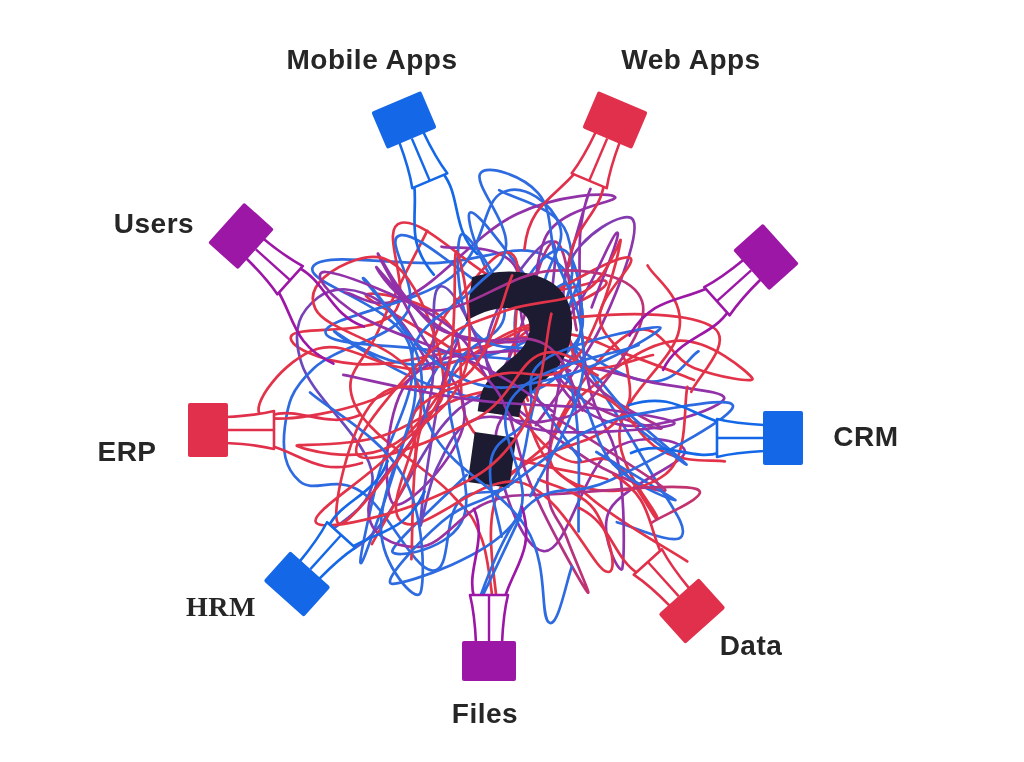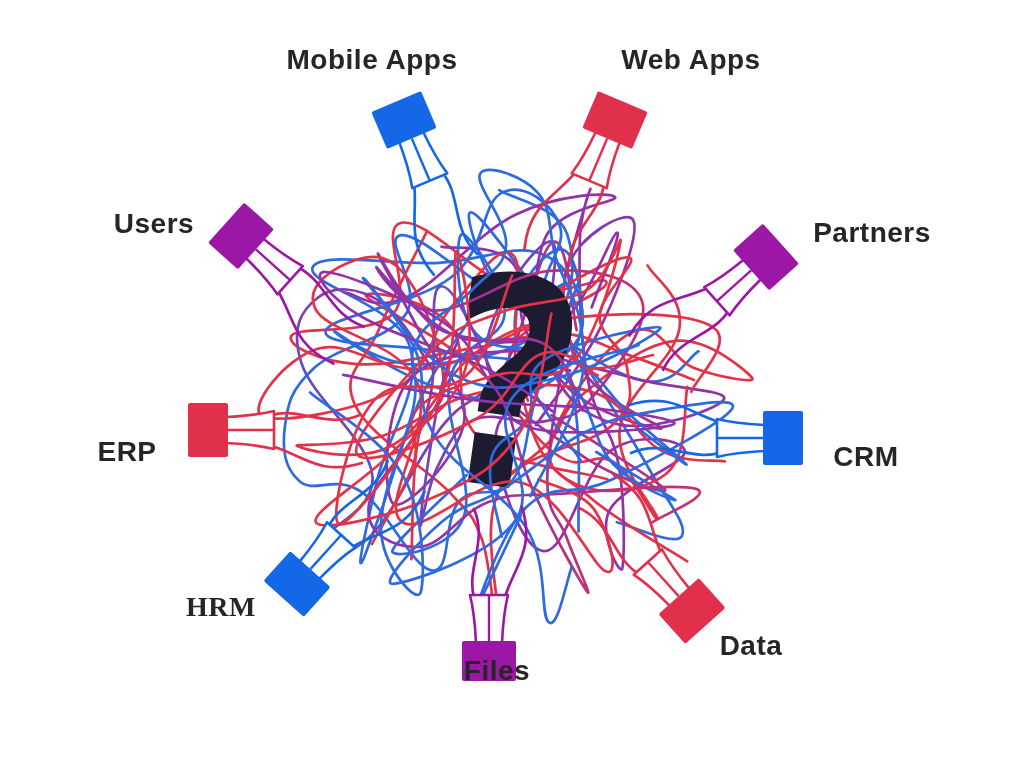--- a/index.html
+++ b/index.html
@@ -11,24 +11,24 @@
   .lbl{
     position:absolute;transform:translate(-50%,-50%);
     font-weight:700;font-size:28px;color:#262626;white-space:nowrap;
     letter-spacing:.5px;
   }
   .lbl-mobile-apps{left:372px;top:60px;}
   .lbl-web-apps{left:691px;top:60px;}
   .lbl-users{left:154px;top:224px;}
   .lbl-partners{left:872px;top:233px;}
   .lbl-erp{left:127px;top:452px;}
-  .lbl-crm{left:866px;top:437px;margin-top:20px;}
+  .lbl-crm{left:866px;top:437px;}
   .lbl-hrm{left:221px;top:607px;font-family:Liberation Serif, serif;}
   .lbl-data{left:751px;top:646px;}
-  .lbl-files{left:485px;top:671px;margin-left:12px;}
+  .lbl-files{left:485px;top:714px;}
   .pwire{fill:none;stroke:currentColor;stroke-width:2.7;stroke-linecap:round;}
   .pneck{fill:#ffffff;stroke:currentColor;stroke-width:2.6;stroke-linejoin:round;}
   .pline{fill:none;stroke:currentColor;stroke-width:2.4;}
   .phead{fill:currentColor;}
   .tangle path{fill:none;stroke-width:2.7;stroke-linecap:round;}
 </style>
 </head>
 <body>
 
 <div class="stage">
@@ -114,19 +114,18 @@
         <use href="#plugproto"></use>
       </g>
     <g transform="translate(489,661) rotate(180)" color="#9c17a6">
         <use href="#plugproto"></use>
       </g>
   </svg>
 
   <div class="lbl lbl-web-apps">Web Apps</div>
   <div class="lbl lbl-mobile-apps">Mobile Apps</div>
   <div class="lbl lbl-users">Users</div>
-  <div class="lbl lbl-partners">Partners</div>
   <div class="lbl lbl-erp">ERP</div>
   <div class="lbl lbl-crm">CRM</div>
   <div class="lbl lbl-hrm">HRM</div>
   <div class="lbl lbl-data">Data</div>
   <div class="lbl lbl-files">Files</div>
 </div>
 
 </body></html>

